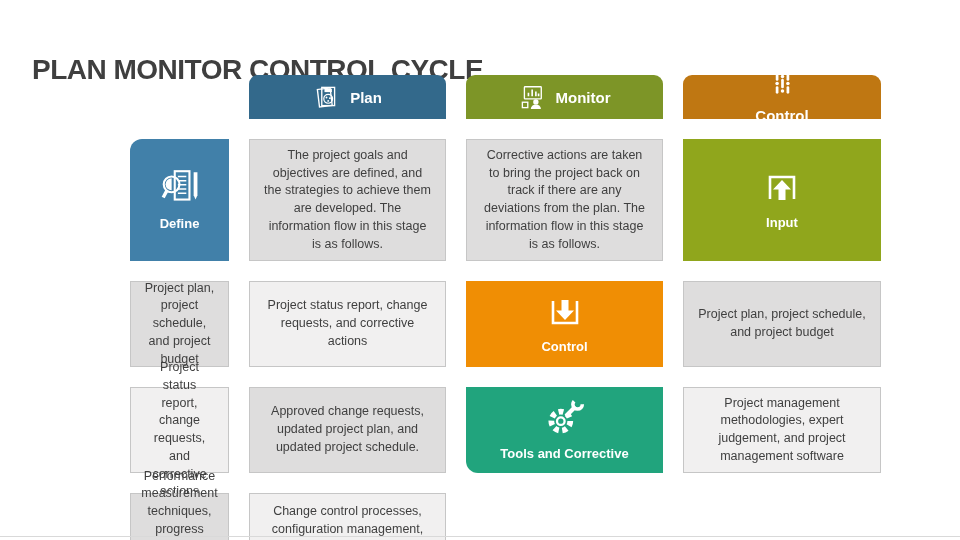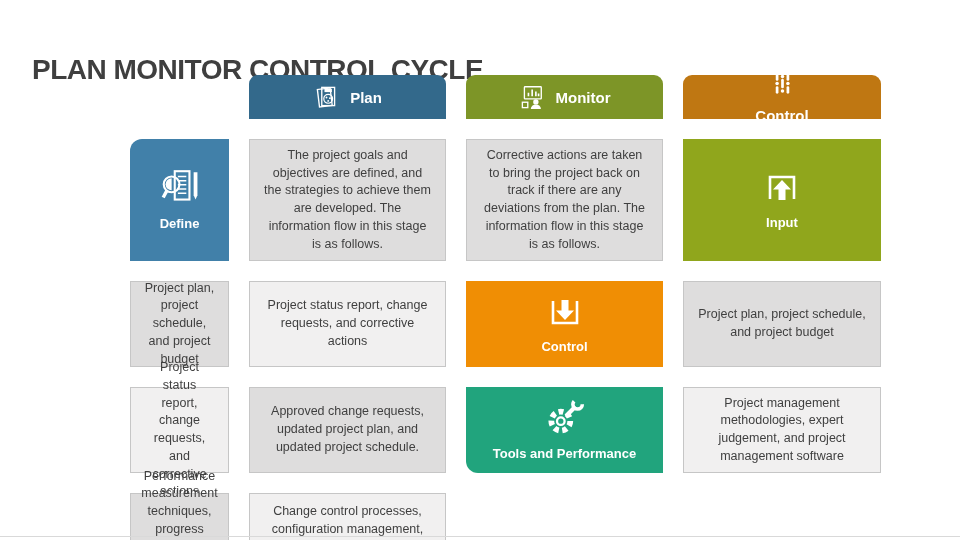--- a/index.html
+++ b/index.html
@@ -148,21 +148,21 @@
 
     <div class="rowhead rh-tools">
       <span class="icn">
         <svg viewBox="0 0 40 40" width="100%" height="100%">
           <circle cx="16" cy="23" r="9" fill="none" stroke="#fff" stroke-width="5.5" stroke-dasharray="4.6 3.4"></circle>
           <circle cx="16" cy="23" r="3.6" fill="none" stroke="#fff" stroke-width="2.2"></circle>
           <path d="M21 18 L30 9" stroke="#fff" stroke-width="4" fill="none"></path>
           <circle cx="32" cy="7" r="4.5" fill="none" stroke="#fff" stroke-width="3.4" stroke-dasharray="17 11"></circle>
         </svg>
       </span>
-      <span>Tools and Performance</span>
+      <span>Tools and Corrective</span>
     </div>
     <div class="cell cell-light">Project management methodologies, expert judgement, and project management software</div>
     <div class="cell cell-dark">Performance measurement techniques, progress reporting, and project management software</div>
     <div class="cell cell-light">Change control processes, configuration management, and project management software</div>
 
   </div>
 
   <div class="bottom-line"></div>
 </div>
 

